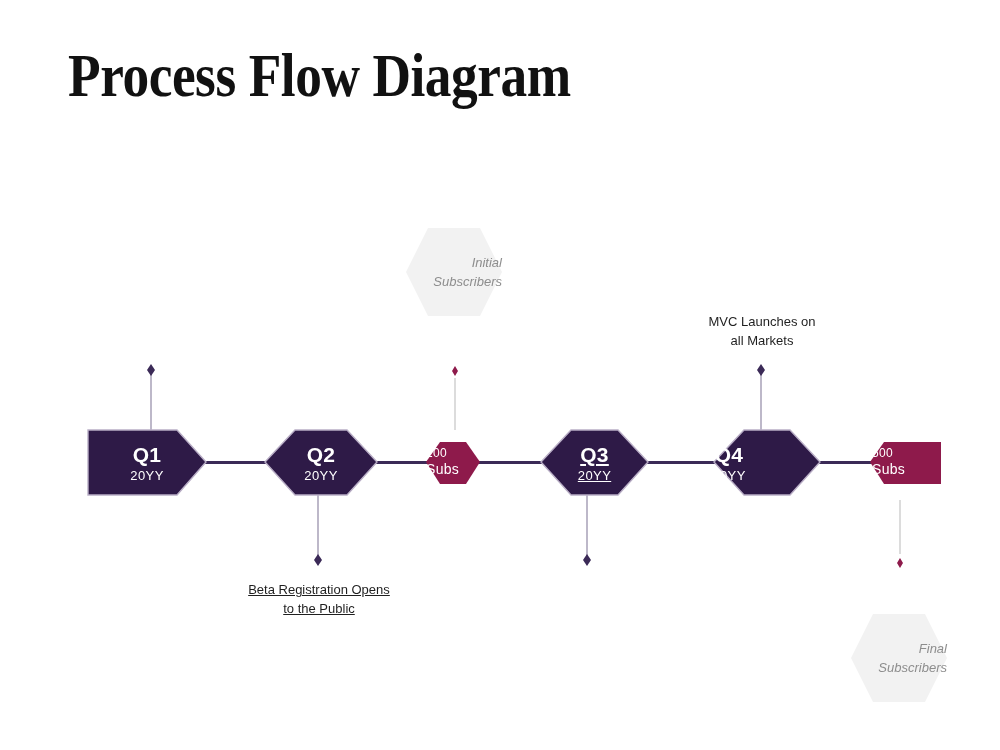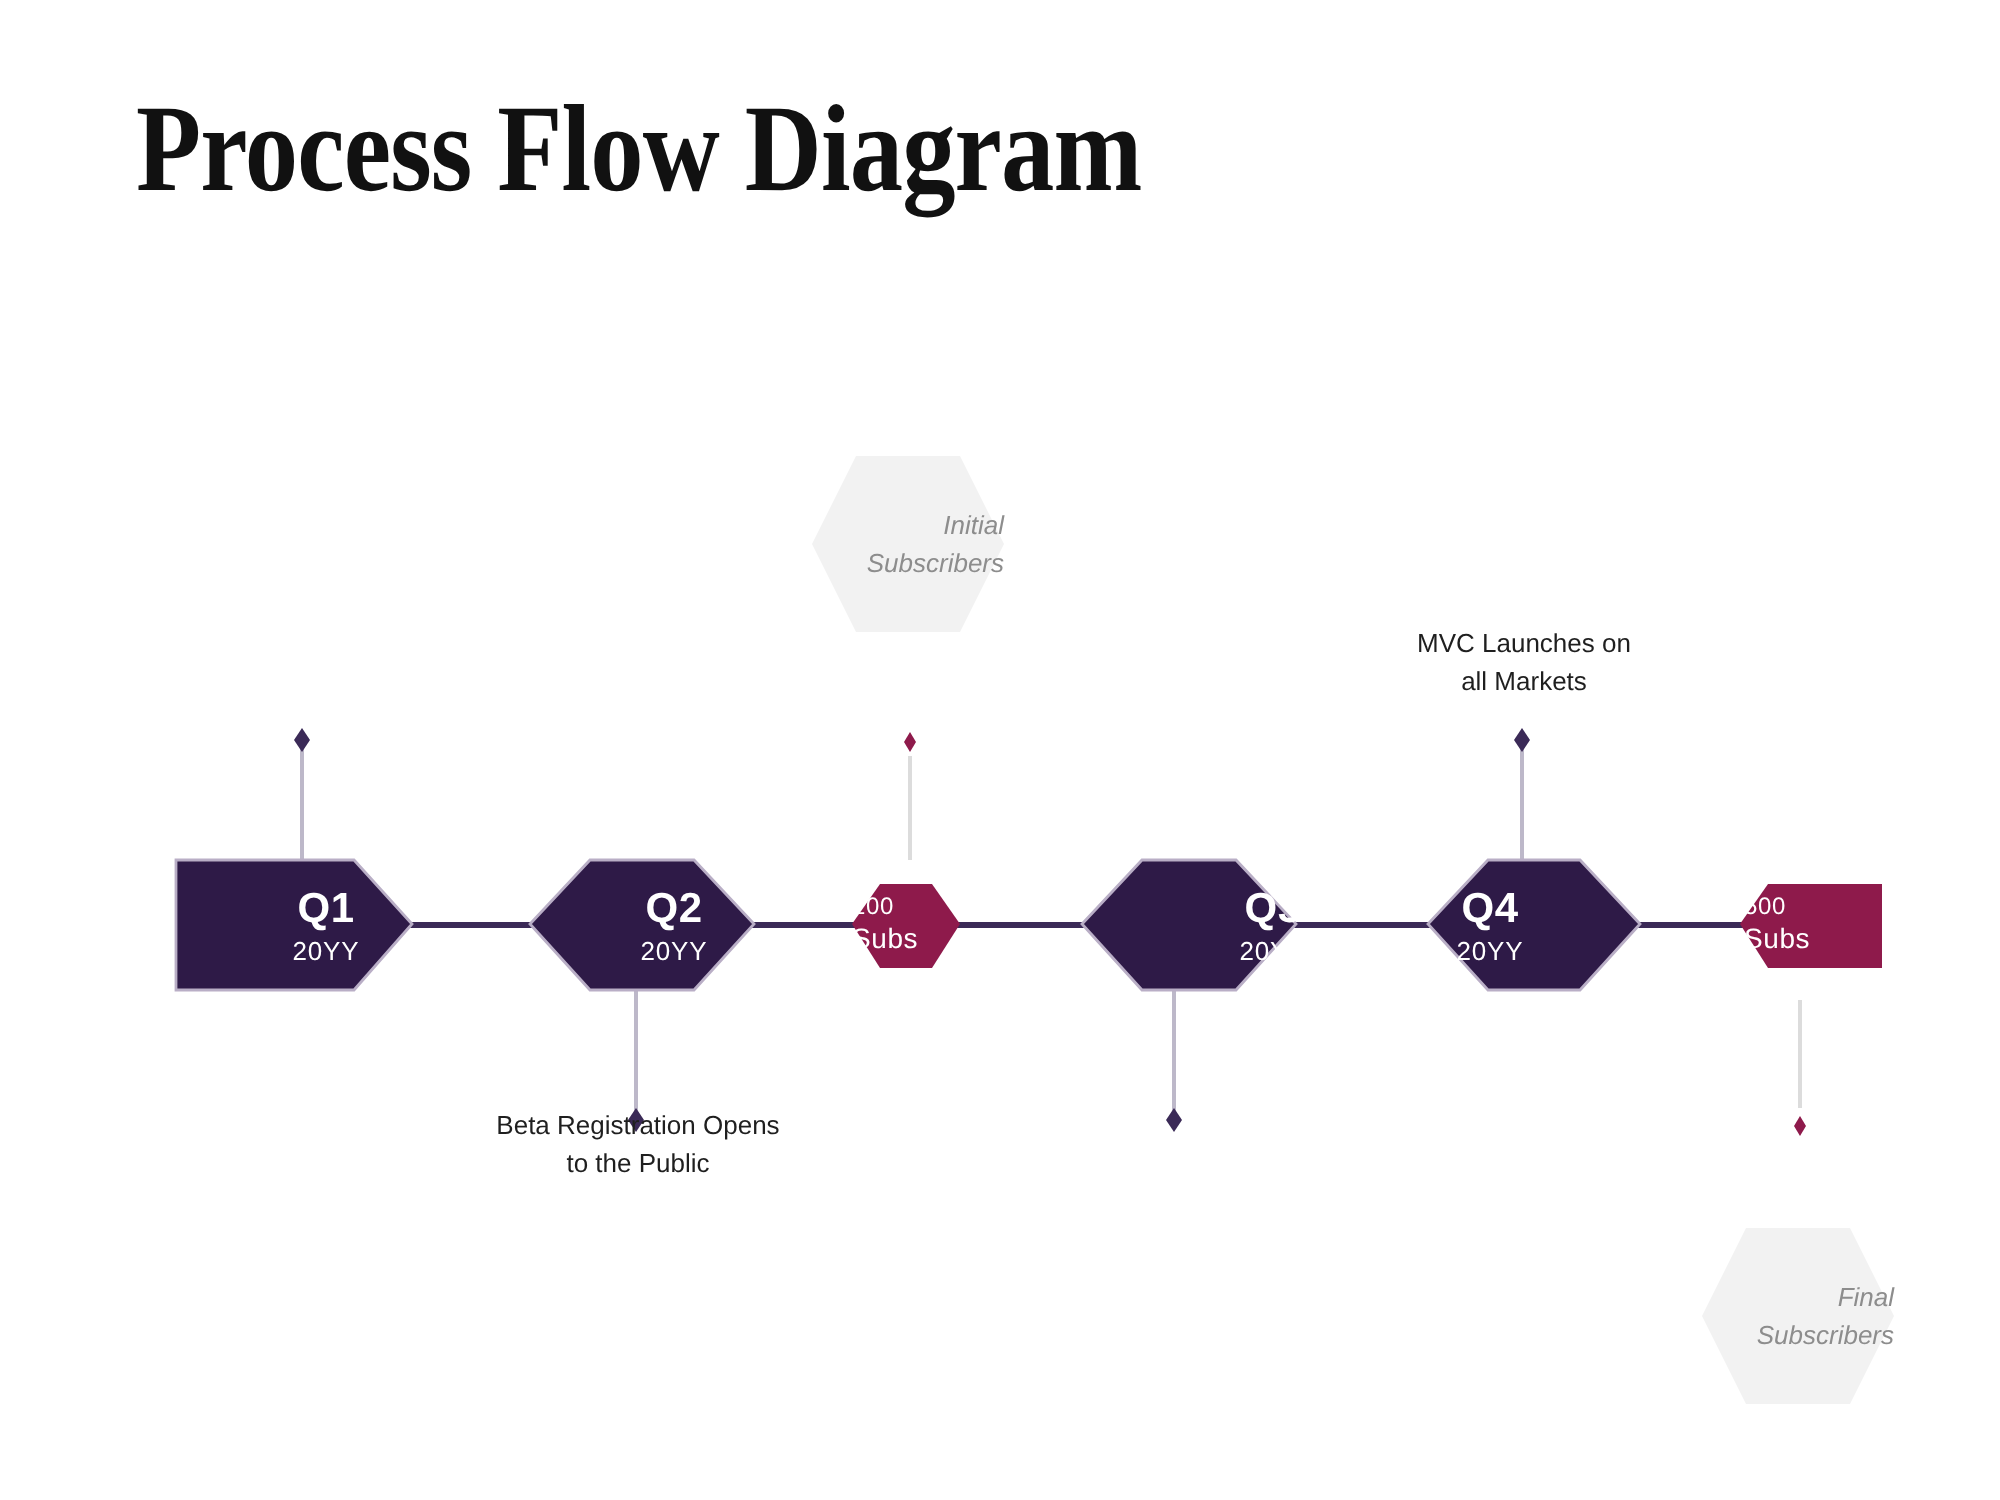--- a/index.html
+++ b/index.html
@@ -49,21 +49,20 @@
     width: 1000px;
     height: 750px;
   }
 
   
   .node-label {
     position: absolute;
     text-align: center;
     color: #ffffff;
     pointer-events: none;
-    padding-left: 16px;
   }
   .node-label .node-title {
     display: block;
     font-size: 21px;
     line-height: 23px;
     font-weight: 700;
     letter-spacing: 0.3px;
   }
   .node-label .node-sub {
     display: block;
@@ -188,37 +187,37 @@
   <div class="node-label" style="left:265px; top:443px; width:112px;">
     <span class="node-title">Q2</span>
     <span class="node-sub">20YY</span>
   </div>
 
   <div class="badge-label" style="left:426px; top:446px; width:54px;">
     <span class="badge-top">200</span>
     <span class="badge-bottom">Subs</span>
   </div>
 
-  <div class="node-label" style="left:567px; top:443px; width:107px;">
+  <div class="node-label" style="left:541px; top:443px; width:107px;text-decoration:underline;">
     <span class="node-title">Q3</span>
     <span class="node-sub">20YY</span>
   </div>
 
   <div class="node-label" style="left:676px; top:443px; width:106px;">
     <span class="node-title">Q4</span>
     <span class="node-sub">20YY</span>
   </div>
 
   <div class="badge-label" style="left:872px; top:446px; width:56px;">
     <span class="badge-top">500</span>
     <span class="badge-bottom">Subs</span>
   </div>
 
 
-  <div class="callout" style="left:233px; top:553px; width:172px;">Beta Registration Opens
+  <div class="callout" style="left:233px; top:580px; width:172px;text-decoration:underline;">Beta Registration Opens
 to the Public</div>
 
 
   <div class="callout" style="left:677px; top:312px; width:170px;">MVC Launches on
 all Markets</div>
 
   <div class="ghost-label" style="left:406px; top:253px; width:96px;">Initial
 Subscribers</div>
 
   <div class="ghost-label" style="left:851px; top:639px; width:96px;">Final

